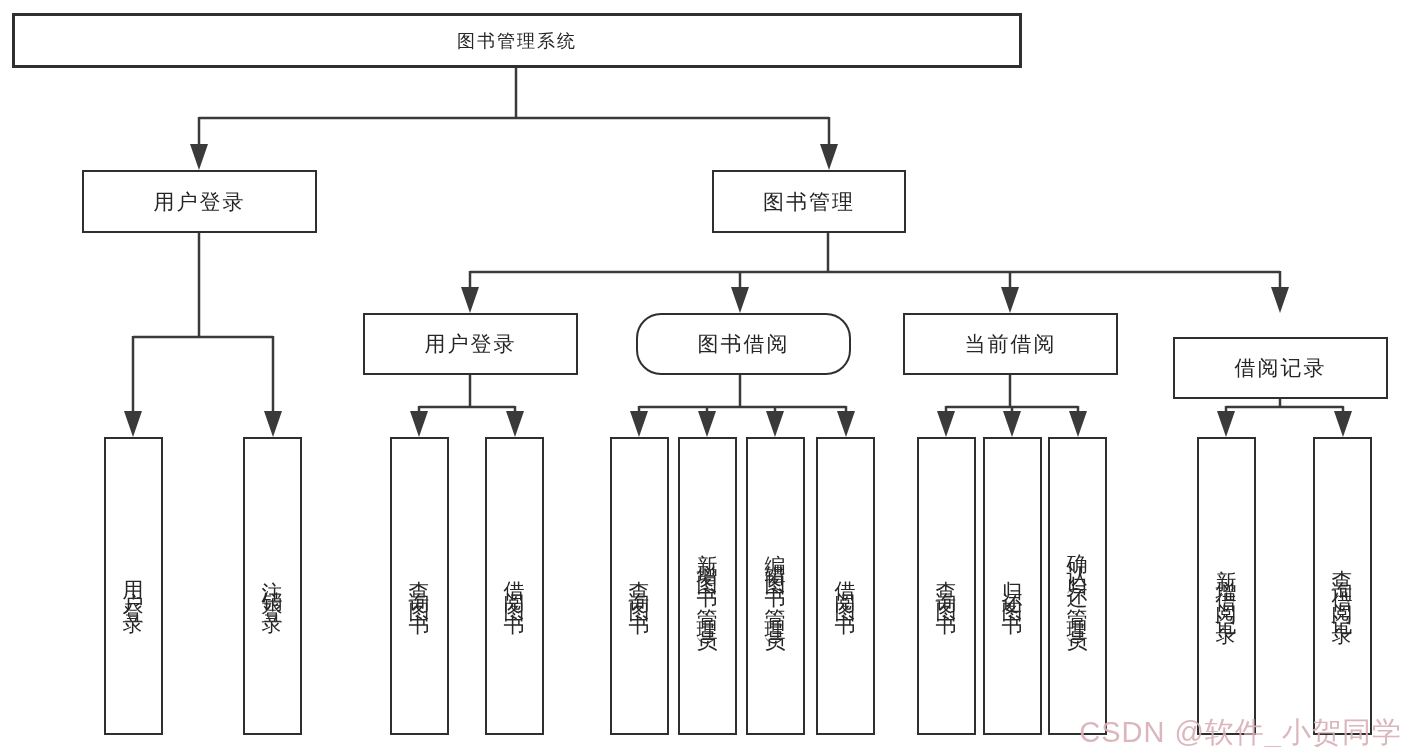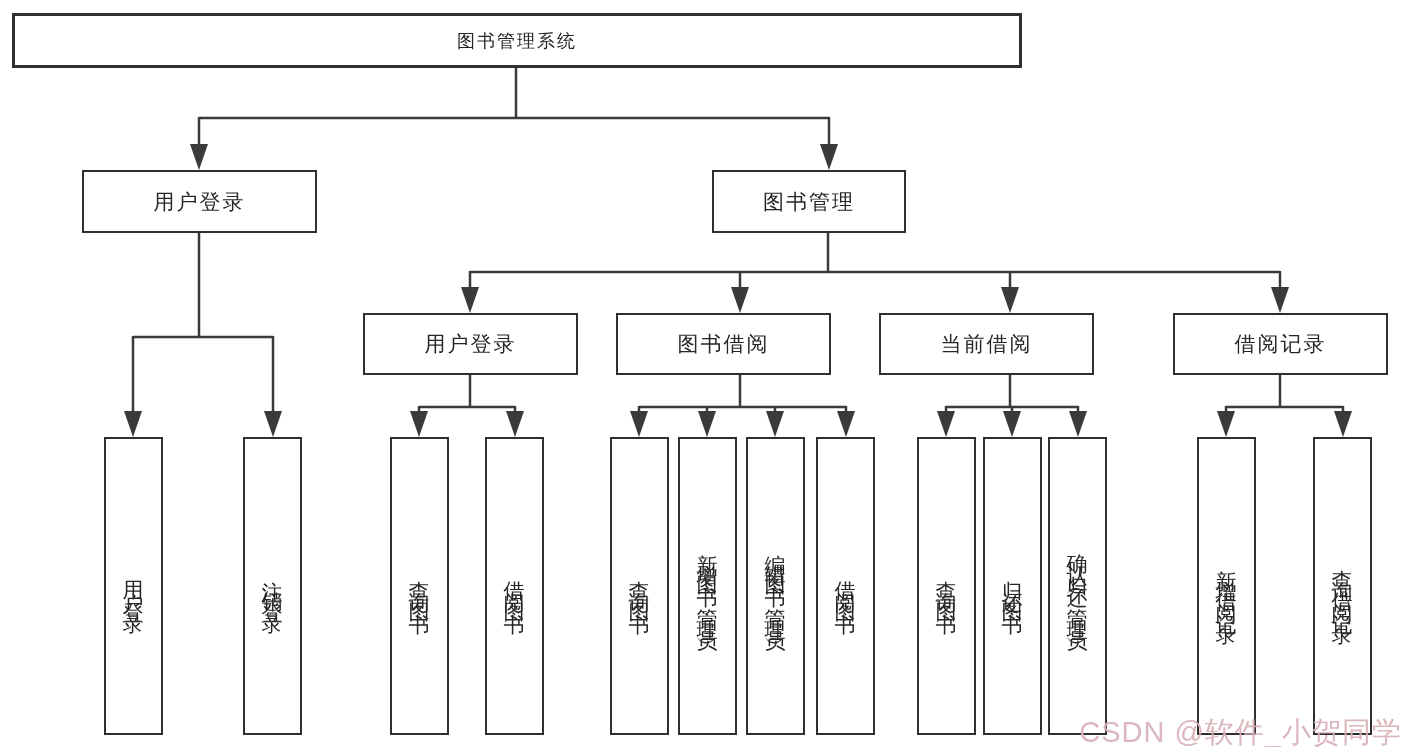--- a/index.html
+++ b/index.html
@@ -12,23 +12,23 @@
     position:absolute;box-sizing:border-box;background:#ffffff;border:2px solid #2f2f2f;
     display:flex;align-items:center;justify-content:center;z-index:2;
   }
   .root{left:12px;top:13px;width:1010px;height:55px;border-width:3px;}
   .root .hlabel{font-size:18px;letter-spacing:2px;}
   .lvl2{top:170px;height:63px;}
   .lvl2.a{left:82px;width:235px;}
   .lvl2.b{left:712px;width:194px;}
   .lvl3{top:313px;height:62px;width:215px;}
   .lvl3.s0{left:363px;}
-  .lvl3.s1{left:616px;}
-  .lvl3.s2{left:879px;text-align:center;}
-  .lvl3.s3{left:1173px;}
+  .lvl3.s1{left:636px;border-radius:25px;}
+  .lvl3.s2{left:903px;text-align:center;}
+  .lvl3.s3{left:1173px;margin-top:24px;}
   .hlabel{font-size:21px;letter-spacing:2px;white-space:nowrap;}
   .leaf{top:437px;height:298px;width:59px;}
   .leaf .vtext{
     writing-mode:vertical-rl;text-orientation:mixed;
     font-size:21px;letter-spacing:11px;line-height:1;white-space:nowrap;
   }
   .l1{left:104px;} .l2{left:243px;}
   .l3{left:390px;} .l4{left:485px;}
   .l5{left:610px;} .l6{left:678px;} .l7{left:746px;} .l8{left:816px;}
   .l9{left:917px;} .l10{left:983px;} .l11{left:1048px;}

